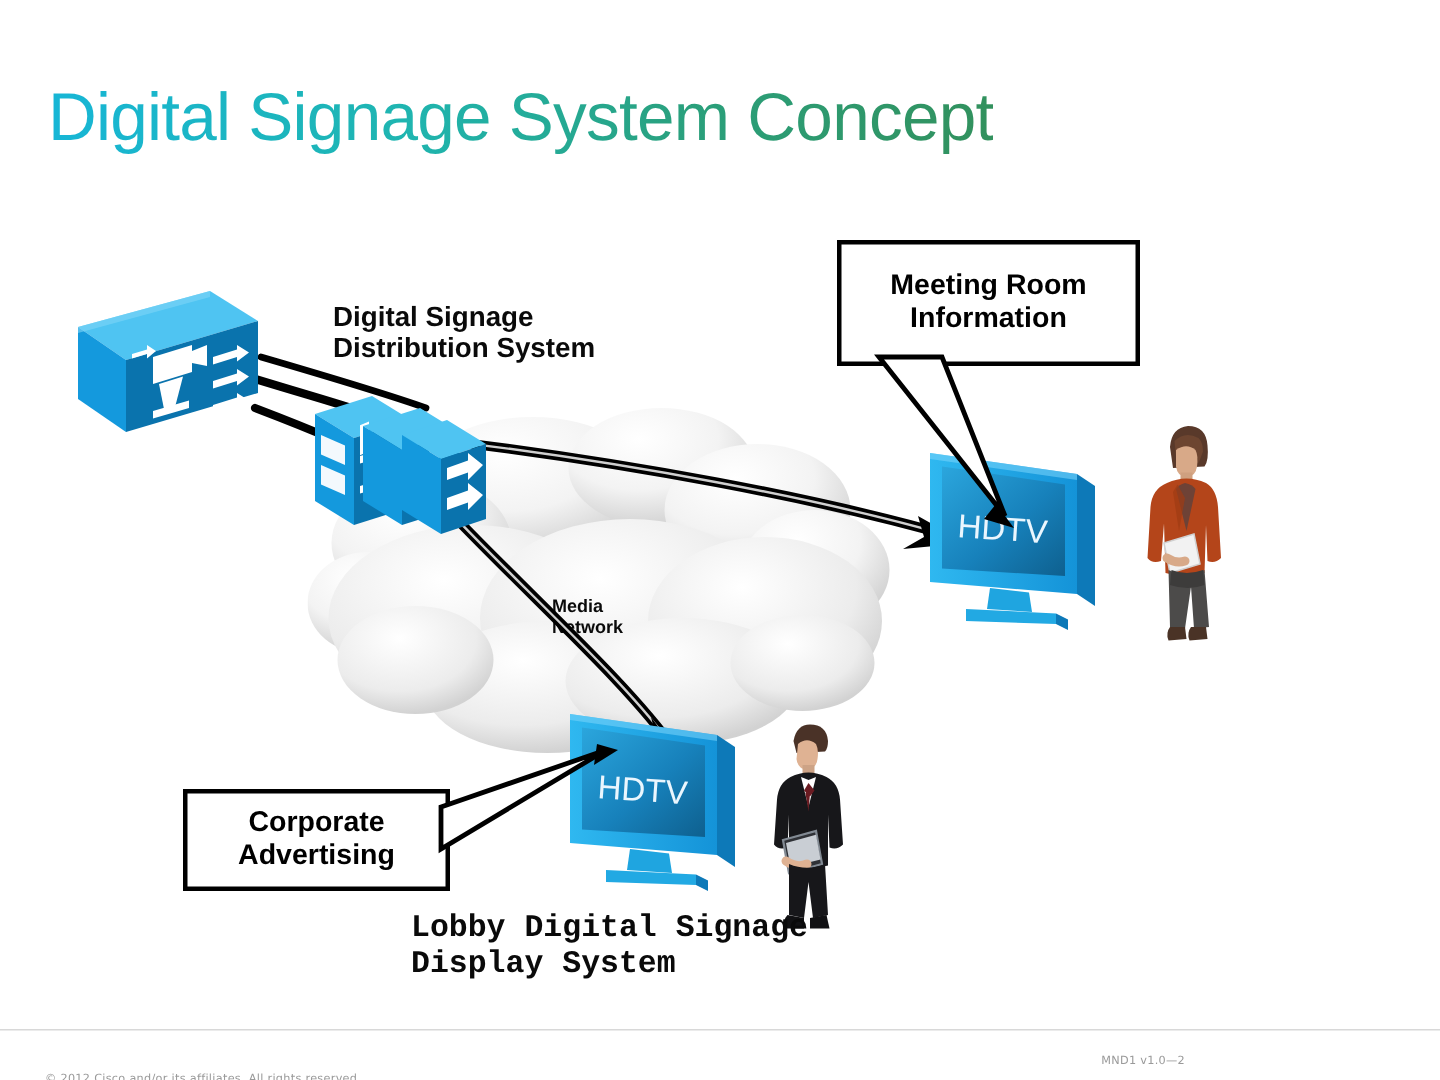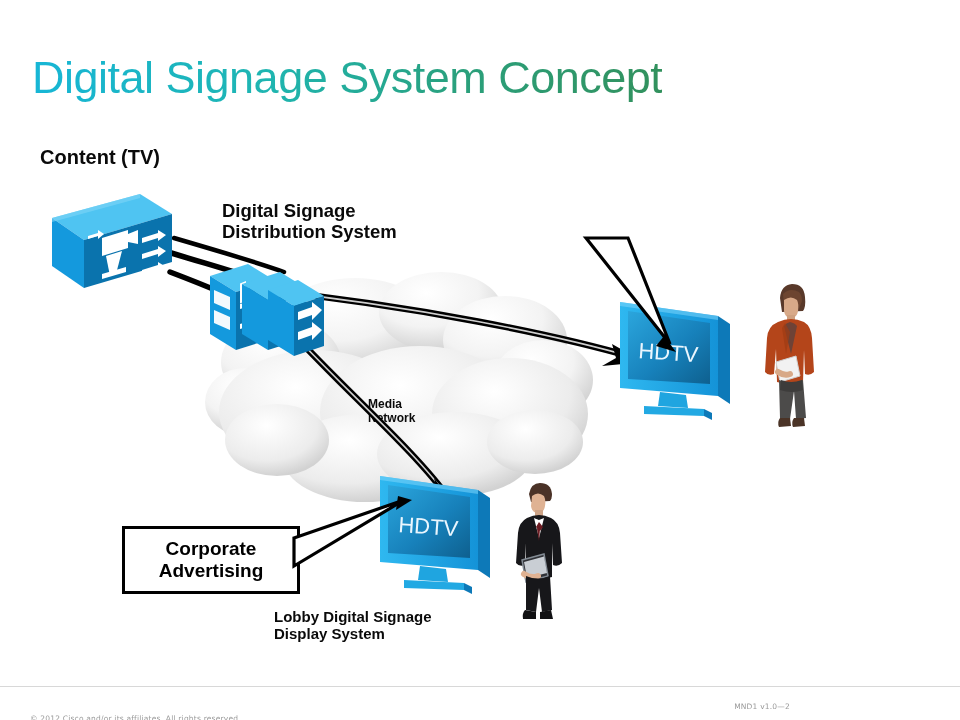--- a/index.html
+++ b/index.html
@@ -239,32 +239,33 @@
       <polygon points="644,362 612,344 616,358 602,366" fill="#000000"></polygon>
     </g>
 
     <g>
       <path d="M262,300 C330,378 412,446 450,500" fill="none" stroke="#000000" stroke-width="6.5"></path>
       <path d="M262,300 C330,378 412,446 450,500" fill="none" stroke="#cfcfcf" stroke-width="1.6"></path>
       <polygon points="456,508 434,478 438,494 420,492" fill="#000000"></polygon>
     </g>
   </svg>
 
-  <div class="lbl" style="left:40px;top:146px;width:180px;font-size:20px;text-align:left;">Content (TV)</div>
 
   <div class="lbl" style="left:222px;top:200px;width:250px;font-size:18.5px;">Digital Signage
 Distribution System</div>
 
   <div class="lbl" style="left:368px;top:368px;width:160px;font-size:12px;z-index:6;margin-top:30px;">Media
 Network</div>
 
 
-  <div class="lbl" style="left:274px;top:608px;width:300px;font-size:15px;z-index:13;">Lobby Digital Signage
+  <div class="lbl" style="left:274px;top:608px;width:300px;font-size:21px;z-index:13;font-family:Liberation Mono, monospace;">Lobby Digital Signage
 Display System</div>
 
+  <div class="callout" style="left:558px;top:160px;width:196px;height:78px;font-size:19px;">Meeting Room
+Information</div>
 
   <div class="callout" style="left:122px;top:526px;width:172px;height:62px;font-size:19px;">Corporate
 Advertising</div>
 
   <svg id="tails" class="ovl" viewBox="0 0 960 720">
 
     <polygon points="586,238 670,344 628,238" fill="#ffffff" stroke="#000000" stroke-width="3.2" stroke-linejoin="miter"></polygon>
     <polygon points="664,336 676,352 656,346" fill="#000000"></polygon>
 
     <polygon points="294,538 404,500 294,566" fill="#ffffff" stroke="#000000" stroke-width="3.2" stroke-linejoin="miter"></polygon>

